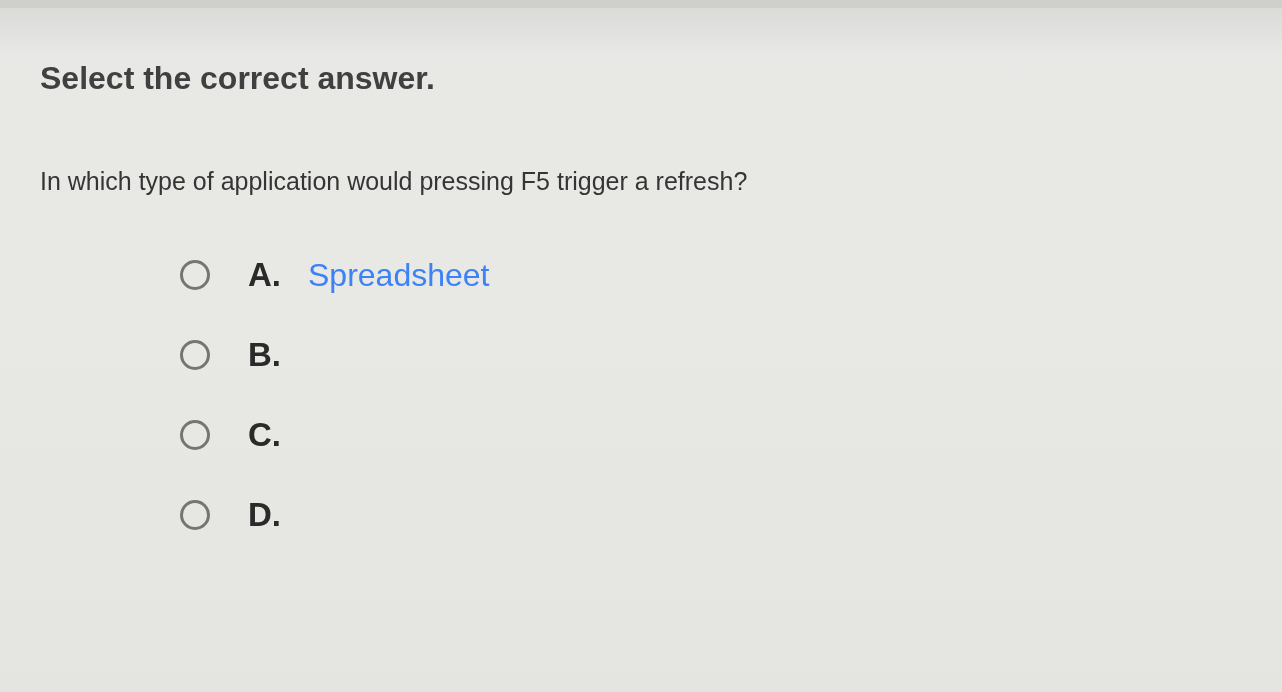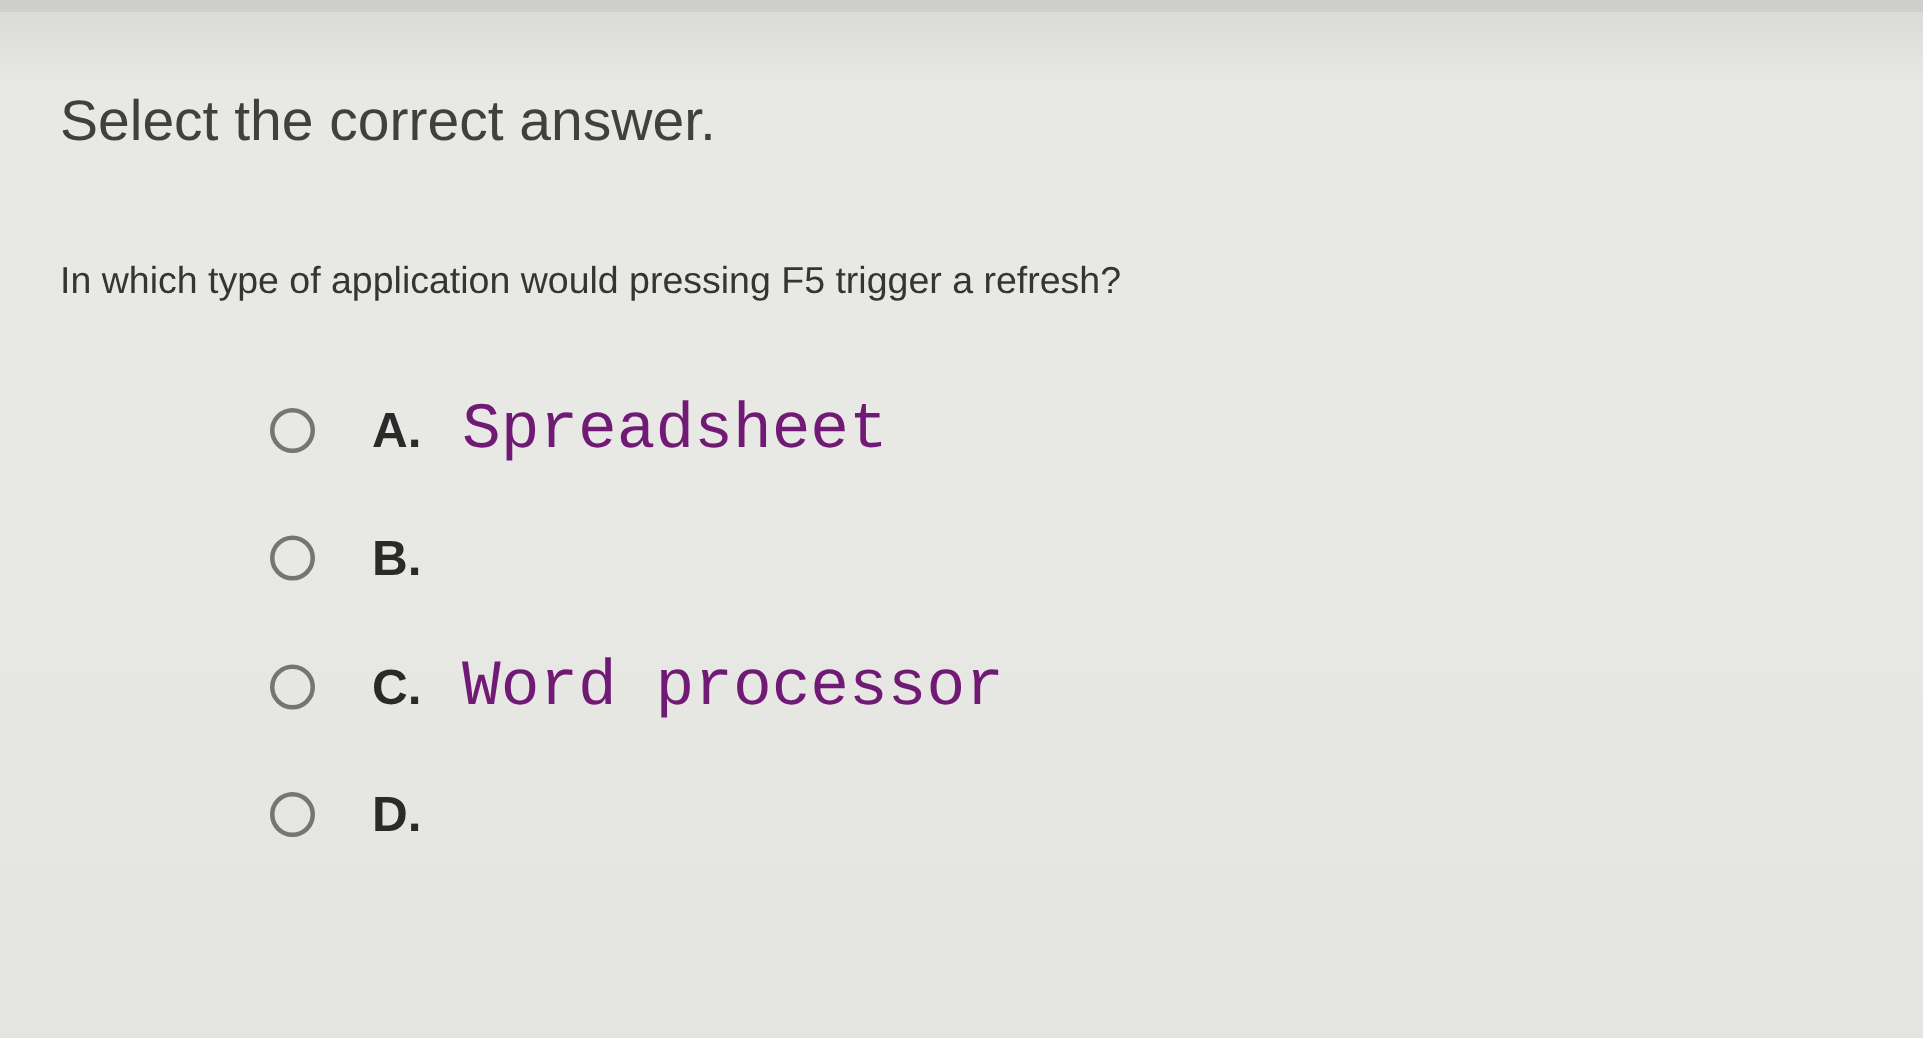--- a/index.html
+++ b/index.html
@@ -19,25 +19,25 @@
     body::before {
       content: "";
       position: absolute;
       top: 0;
       left: 0;
       right: 0;
       height: 8px;
       background: rgba(200,200,195,0.6);
     }
     .instruction {
-      font-size: 38px;
+      font-size: 32px;
       color: #404040;
       margin-top: 30px;
       margin-bottom: 70px;
-      font-weight: 400;
+      font-weight: 700;
     }
     .question {
       font-size: 25px;
       color: #353535;
       margin-bottom: 60px;
       font-weight: 400;
     }
     .options {
       padding-left: 140px;
     }
@@ -57,24 +57,23 @@
       background: transparent;
     }
     .letter {
       font-size: 33px;
       font-weight: 700;
       color: #2a2a2a;
       width: 60px;
       flex-shrink: 0;
     }
     .label {
-      font-size: 43px;
-      color: #701a75;
+      font-size: 32px;
+      color: #3b82f6;
       font-weight: 400;
-      font-family: Liberation Mono, monospace;
     }
   </style>
 </head>
 <body>
 
 <div class="instruction">Select the correct answer.</div>
 
 <div class="question">In which type of application would pressing F5 trigger a refresh?</div>
 
 <div class="options">
@@ -83,19 +82,18 @@
     <div class="letter">A.</div>
     <div class="label">Spreadsheet</div>
   </div>
   <div class="option">
     <div class="radio"></div>
     <div class="letter">B.</div>
   </div>
   <div class="option">
     <div class="radio"></div>
     <div class="letter">C.</div>
-    <div class="label">Word processor</div>
   </div>
   <div class="option">
     <div class="radio"></div>
     <div class="letter">D.</div>
   </div>
 </div>
 
 </body></html>

